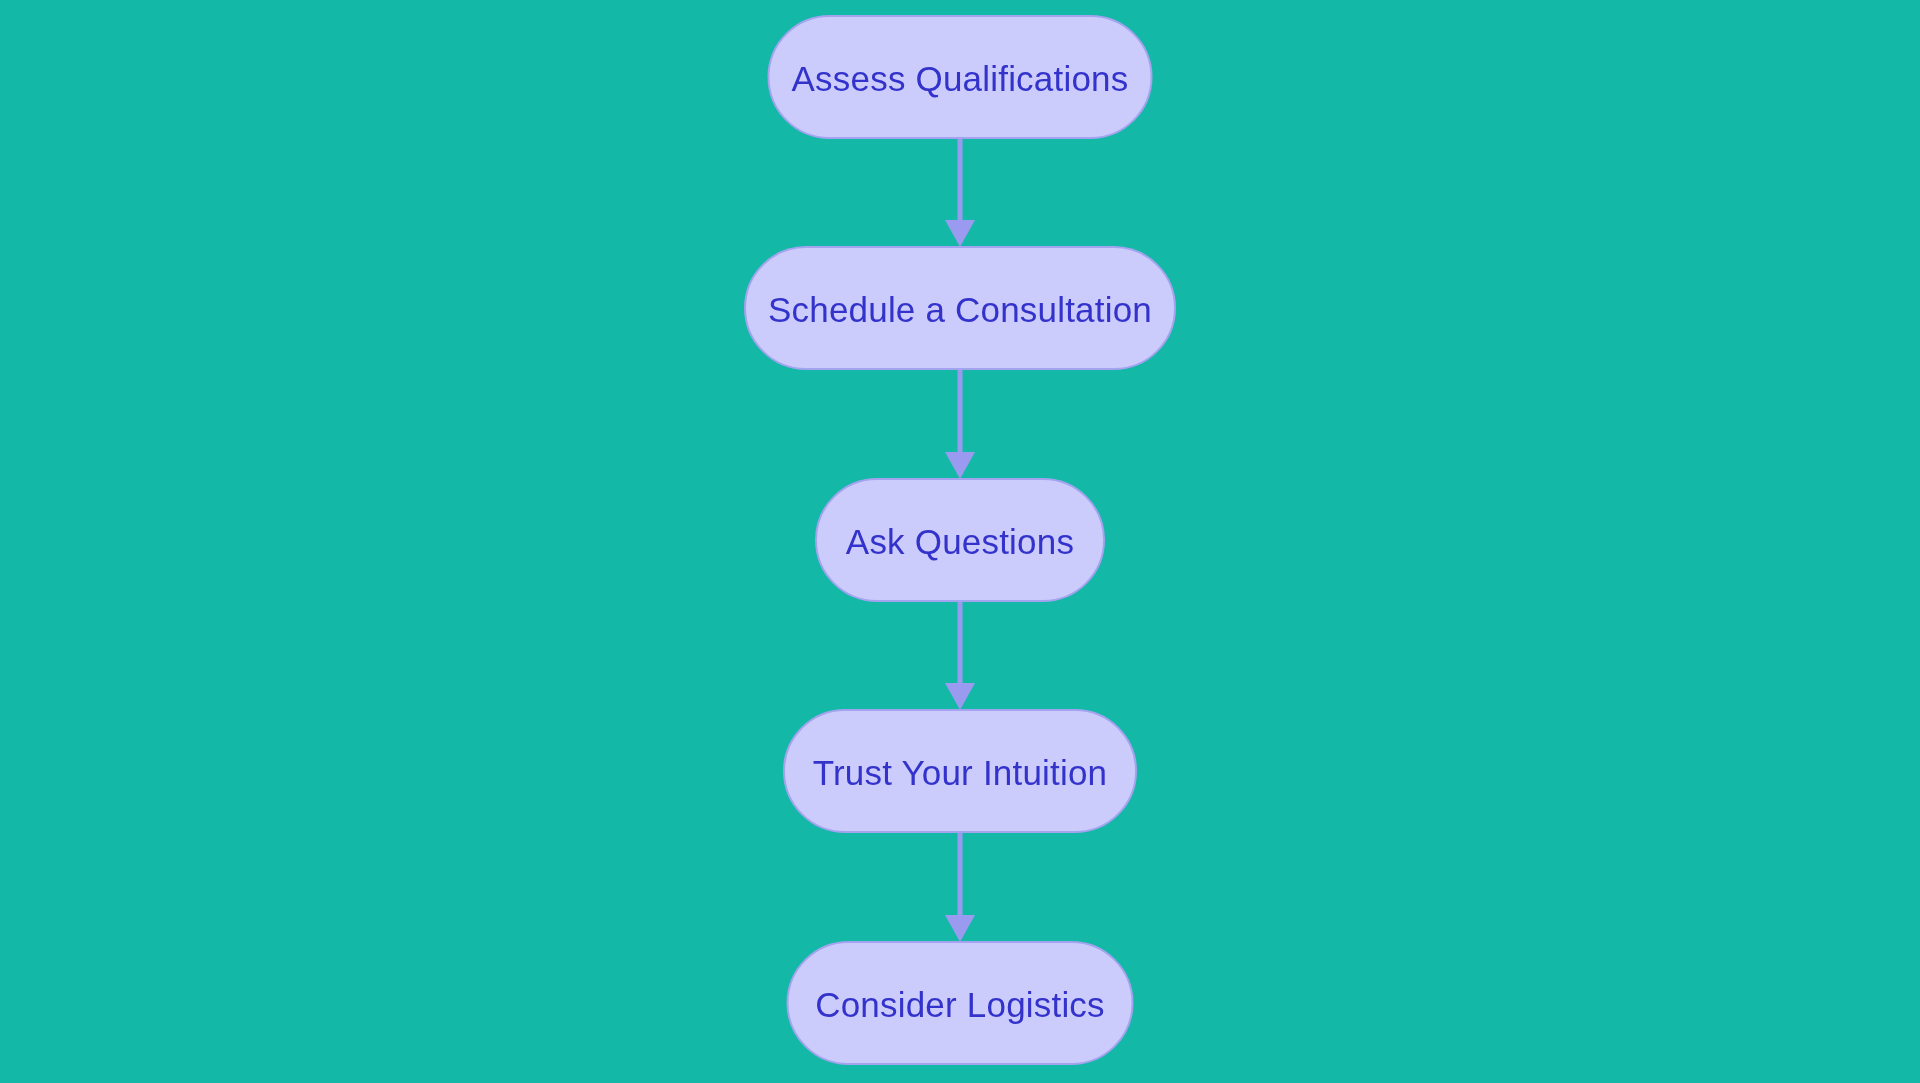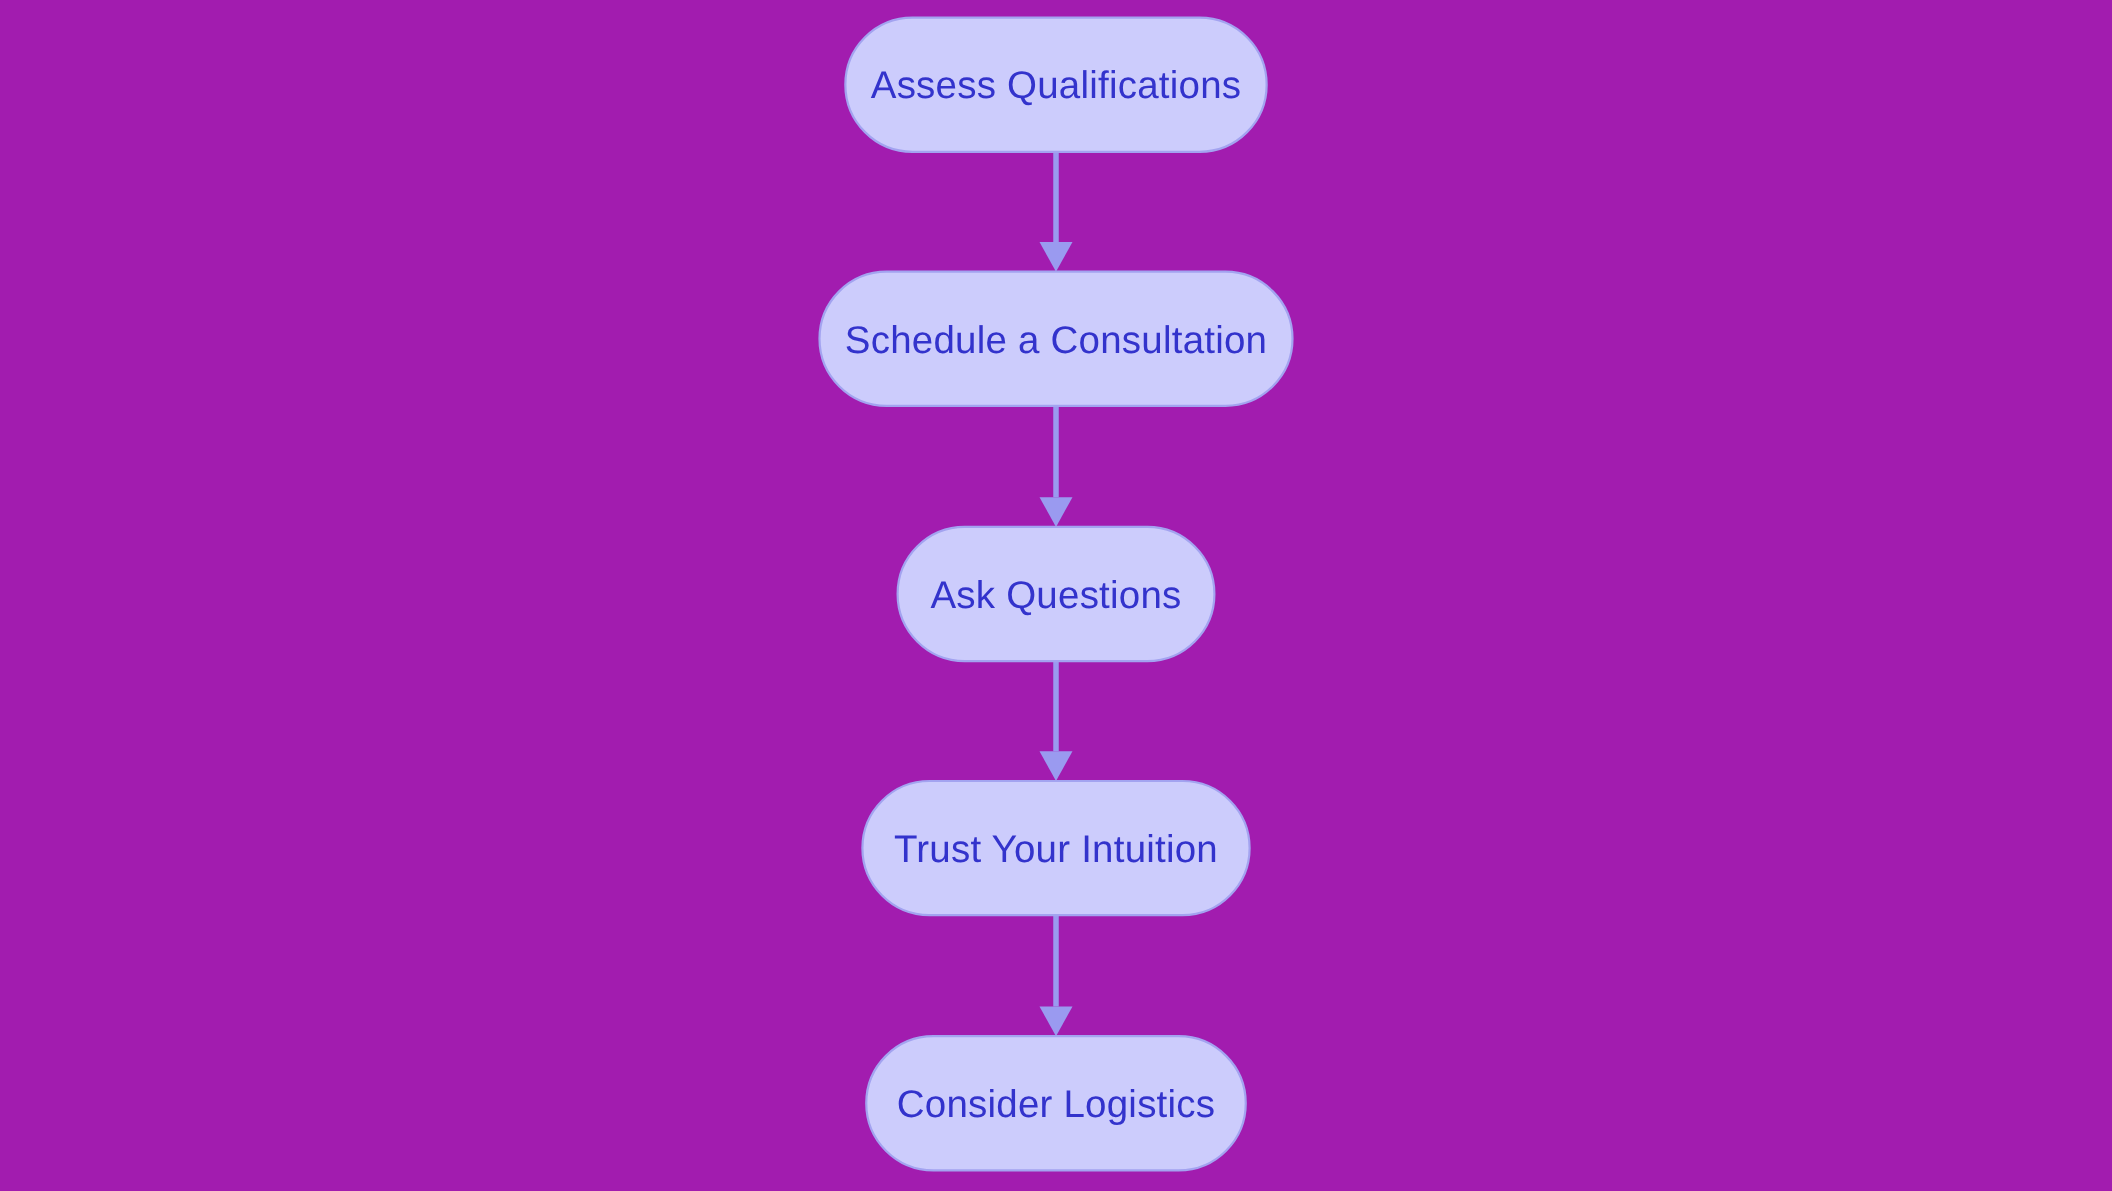--- a/index.html
+++ b/index.html
@@ -8,21 +8,21 @@
     padding: 0;
     background: #ffffff;
   }
   body {
     font-family: "Liberation Sans", sans-serif;
   }
   #canvas {
     position: relative;
     width: 1920px;
     height: 1083px;
-    background: #a21caf;
+    background: #14b8a6;
     overflow: hidden;
   }
   #flow-svg {
     position: absolute;
     left: 0;
     top: 0;
     width: 1920px;
     height: 1083px;
   }
   .node-shape {

